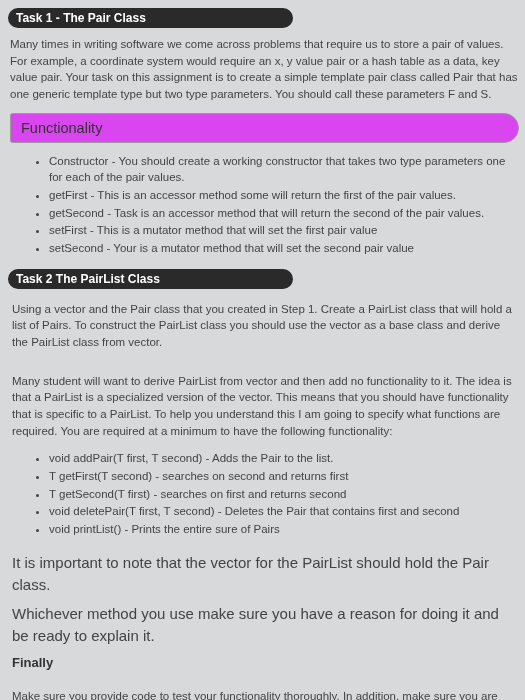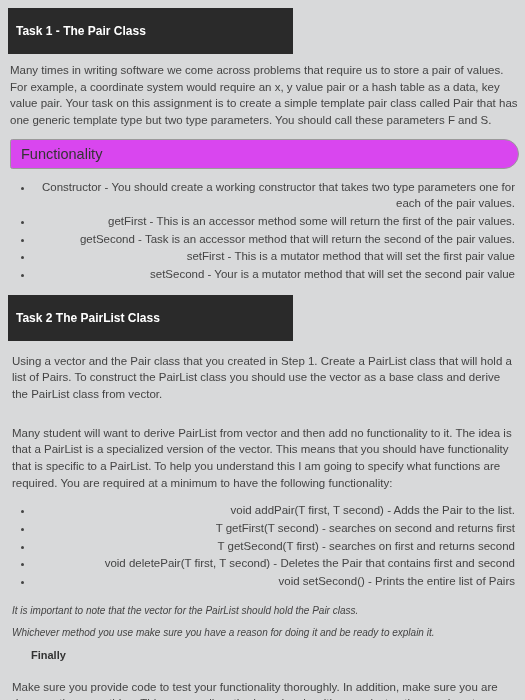--- a/index.html
+++ b/index.html
@@ -10,23 +10,24 @@
     font-family: -apple-system, BlinkMacSystemFont, "Segoe UI", Arial, sans-serif;
     color: #3a3a3a;
     overflow: hidden;
     padding: 8px 0 0 8px;
   }
   .task-header {
     background: #2a2a2a;
     color: #ffffff;
     font-size: 12px;
     font-weight: 600;
-    padding: 16px 8px;
+    padding: 3px 8px;
     width: 285px;
     margin-bottom: 8px;
+    border-radius: 11px;
   }
   .intro-para {
     font-size: 11.5px;
     line-height: 1.45;
     padding: 0 4px 10px 2px;
     color: #444;
   }
   .functionality-box {
     border: 1px solid #9a9a9a;
     border-radius: 3px;
@@ -36,49 +37,46 @@
     margin: 0 6px 10px 2px;
     background: #d946ef;
   }
   .functionality-title {
     font-size: 14.5px;
     color: #333;
     font-weight: 400;
   }
   ul.methods {
     list-style: disc;
-    margin: 0 10px 12px 26px;
-    text-align: right;
+    margin: 0 10px 12px 41px;
   }
   ul.methods li {
     font-size: 11.5px;
     line-height: 1.45;
     color: #444;
     margin: 1px 0;
   }
   .section-para {
     font-size: 11.5px;
     line-height: 1.45;
     padding: 0 6px 10px 4px;
     color: #444;
     margin-top: 12px;
   }
   .note-line {
-    font-size: 10px;
+    font-size: 15px;
     line-height: 1.45;
     padding: 2px 6px 6px 4px;
     color: #444;
-    font-style: italic;
   }
   .finally-label {
-    font-size: 11px;
+    font-size: 13px;
     font-weight: 600;
     padding: 2px 6px 6px 4px;
     color: #333;
-    margin-left: 19px;
   }
 </style>
 </head>
 <body>
 
 <div class="task-header">Task 1 - The Pair Class</div>
 
 <div class="intro-para">Many times in writing software we come across problems that require us to store a pair of values. For example, a coordinate system would require an x, y value pair or a hash table as a data, key value pair. Your task on this assignment is to create a simple template pair class called Pair that has one generic template type but two type parameters. You should call these parameters F and S.</div>
 
 <div class="functionality-box">
@@ -97,20 +95,20 @@
 
 <div class="section-para">Using a vector and the Pair class that you created in Step 1. Create a PairList class that will hold a list of Pairs. To construct the PairList class you should use the vector as a base class and derive the PairList class from vector.</div>
 
 <div class="section-para">Many student will want to derive PairList from vector and then add no functionality to it. The idea is that a PairList is a specialized version of the vector. This means that you should have functionality that is specific to a PairList. To help you understand this I am going to specify what functions are required. You are required at a minimum to have the following functionality:</div>
 
 <ul class="methods">
   <li>void addPair(T first, T second) - Adds the Pair to the list.</li>
   <li>T getFirst(T second) - searches on second and returns first</li>
   <li>T getSecond(T first) - searches on first and returns second</li>
   <li>void deletePair(T first, T second) - Deletes the Pair that contains first and second</li>
-  <li>void setSecond() - Prints the entire list of Pairs</li>
+  <li>void printList() - Prints the entire sure of Pairs</li>
 </ul>
 
 <div class="note-line">It is important to note that the vector for the PairList should hold the Pair class.</div>
 <div class="note-line">Whichever method you use make sure you have a reason for doing it and be ready to explain it.</div>
 
 <div class="finally-label">Finally</div>
 <div class="section-para">Make sure you provide code to test your functionality thoroughly. In addition, make sure you are documenting everything. This means all methods and main with some instructions on how to demonstrate the use of your code.</div>
 
 </body></html>

